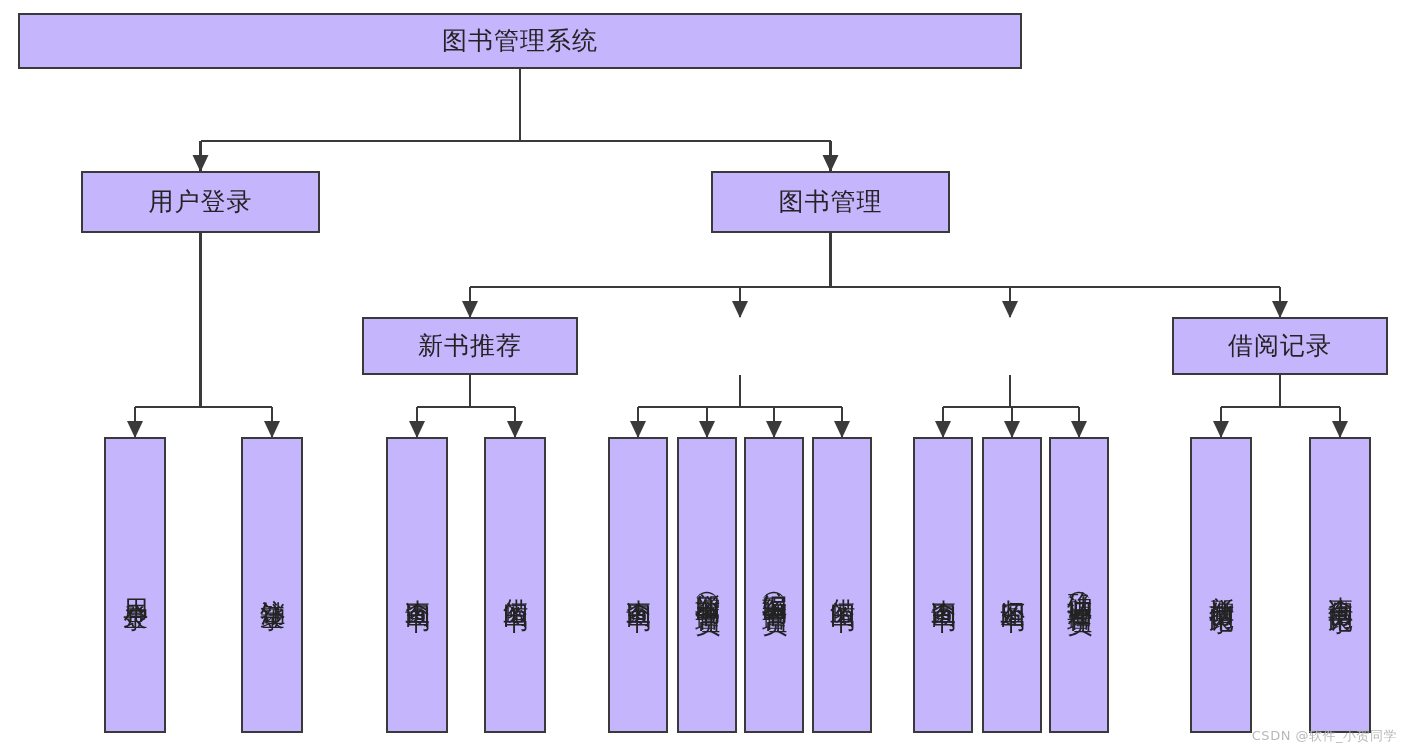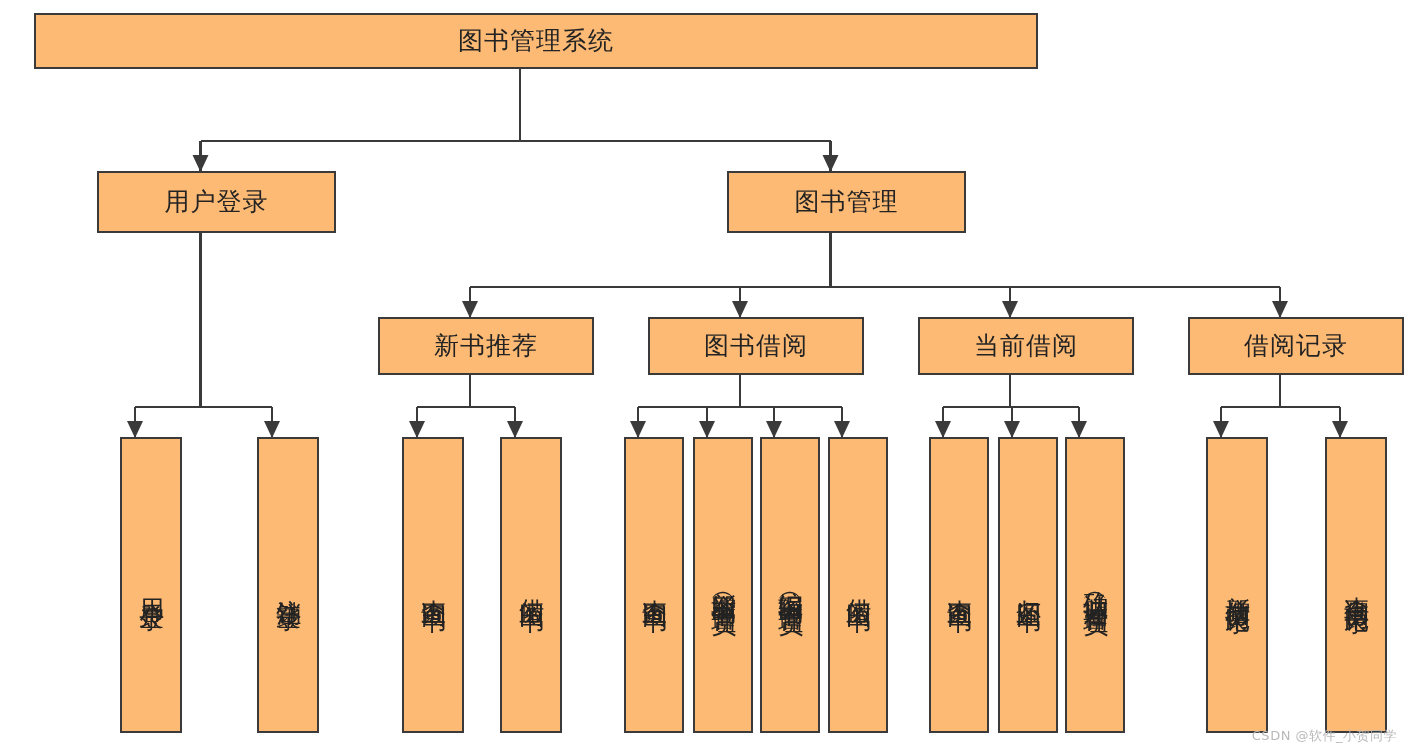--- a/index.html
+++ b/index.html
@@ -23,27 +23,26 @@
     left: 0;
     top: 0;
     width: 1405px;
     height: 747px;
     pointer-events: none;
   }
   .node {
     position: absolute;
     box-sizing: border-box;
     border: 2.5px solid #3a3a3a;
-    background: #fdba74;
+    background: #c4b5fd;
     display: flex;
     align-items: center;
     justify-content: center;
     color: #222222;
     z-index: 2;
-    margin-left: 16px;
   }
   .node .label {
     font-size: 25px;
     line-height: 1.25;
     letter-spacing: 1px;
     white-space: nowrap;
     color: #232323;
   }
   .node.leaf {
     align-items: center;
@@ -136,26 +135,20 @@
   <div class="node l2" style="left: 81px; top: 171px; width: 239px; height: 62px;">
     <span class="label">用户登录</span>
   </div>
   <div class="node l2" style="left: 711px; top: 171px; width: 239px; height: 62px; text-align: center;">
     <span class="label">图书管理</span>
   </div>
 
   <div class="node l3" style="left: 362px; top: 317px; width: 216px; height: 58px;">
     <span class="label">新书推荐</span>
   </div>
-  <div class="node l3" style="left: 632px; top: 317px; width: 216px; height: 58px;">
-    <span class="label">图书借阅</span>
-  </div>
-  <div class="node l3" style="left: 902px; top: 317px; width: 216px; height: 58px;">
-    <span class="label">当前借阅</span>
-  </div>
   <div class="node l3" style="left: 1172px; top: 317px; width: 216px; height: 58px;">
     <span class="label">借阅记录</span>
   </div>
 
   <div class="node leaf" style="left: 104px; top: 437px; width: 62px; height: 296px;">
     <span class="label">用户登录</span>
   </div>
   <div class="node leaf" style="left: 241px; top: 437px; width: 62px; height: 296px;">
     <span class="label">注销登录</span>
   </div>

